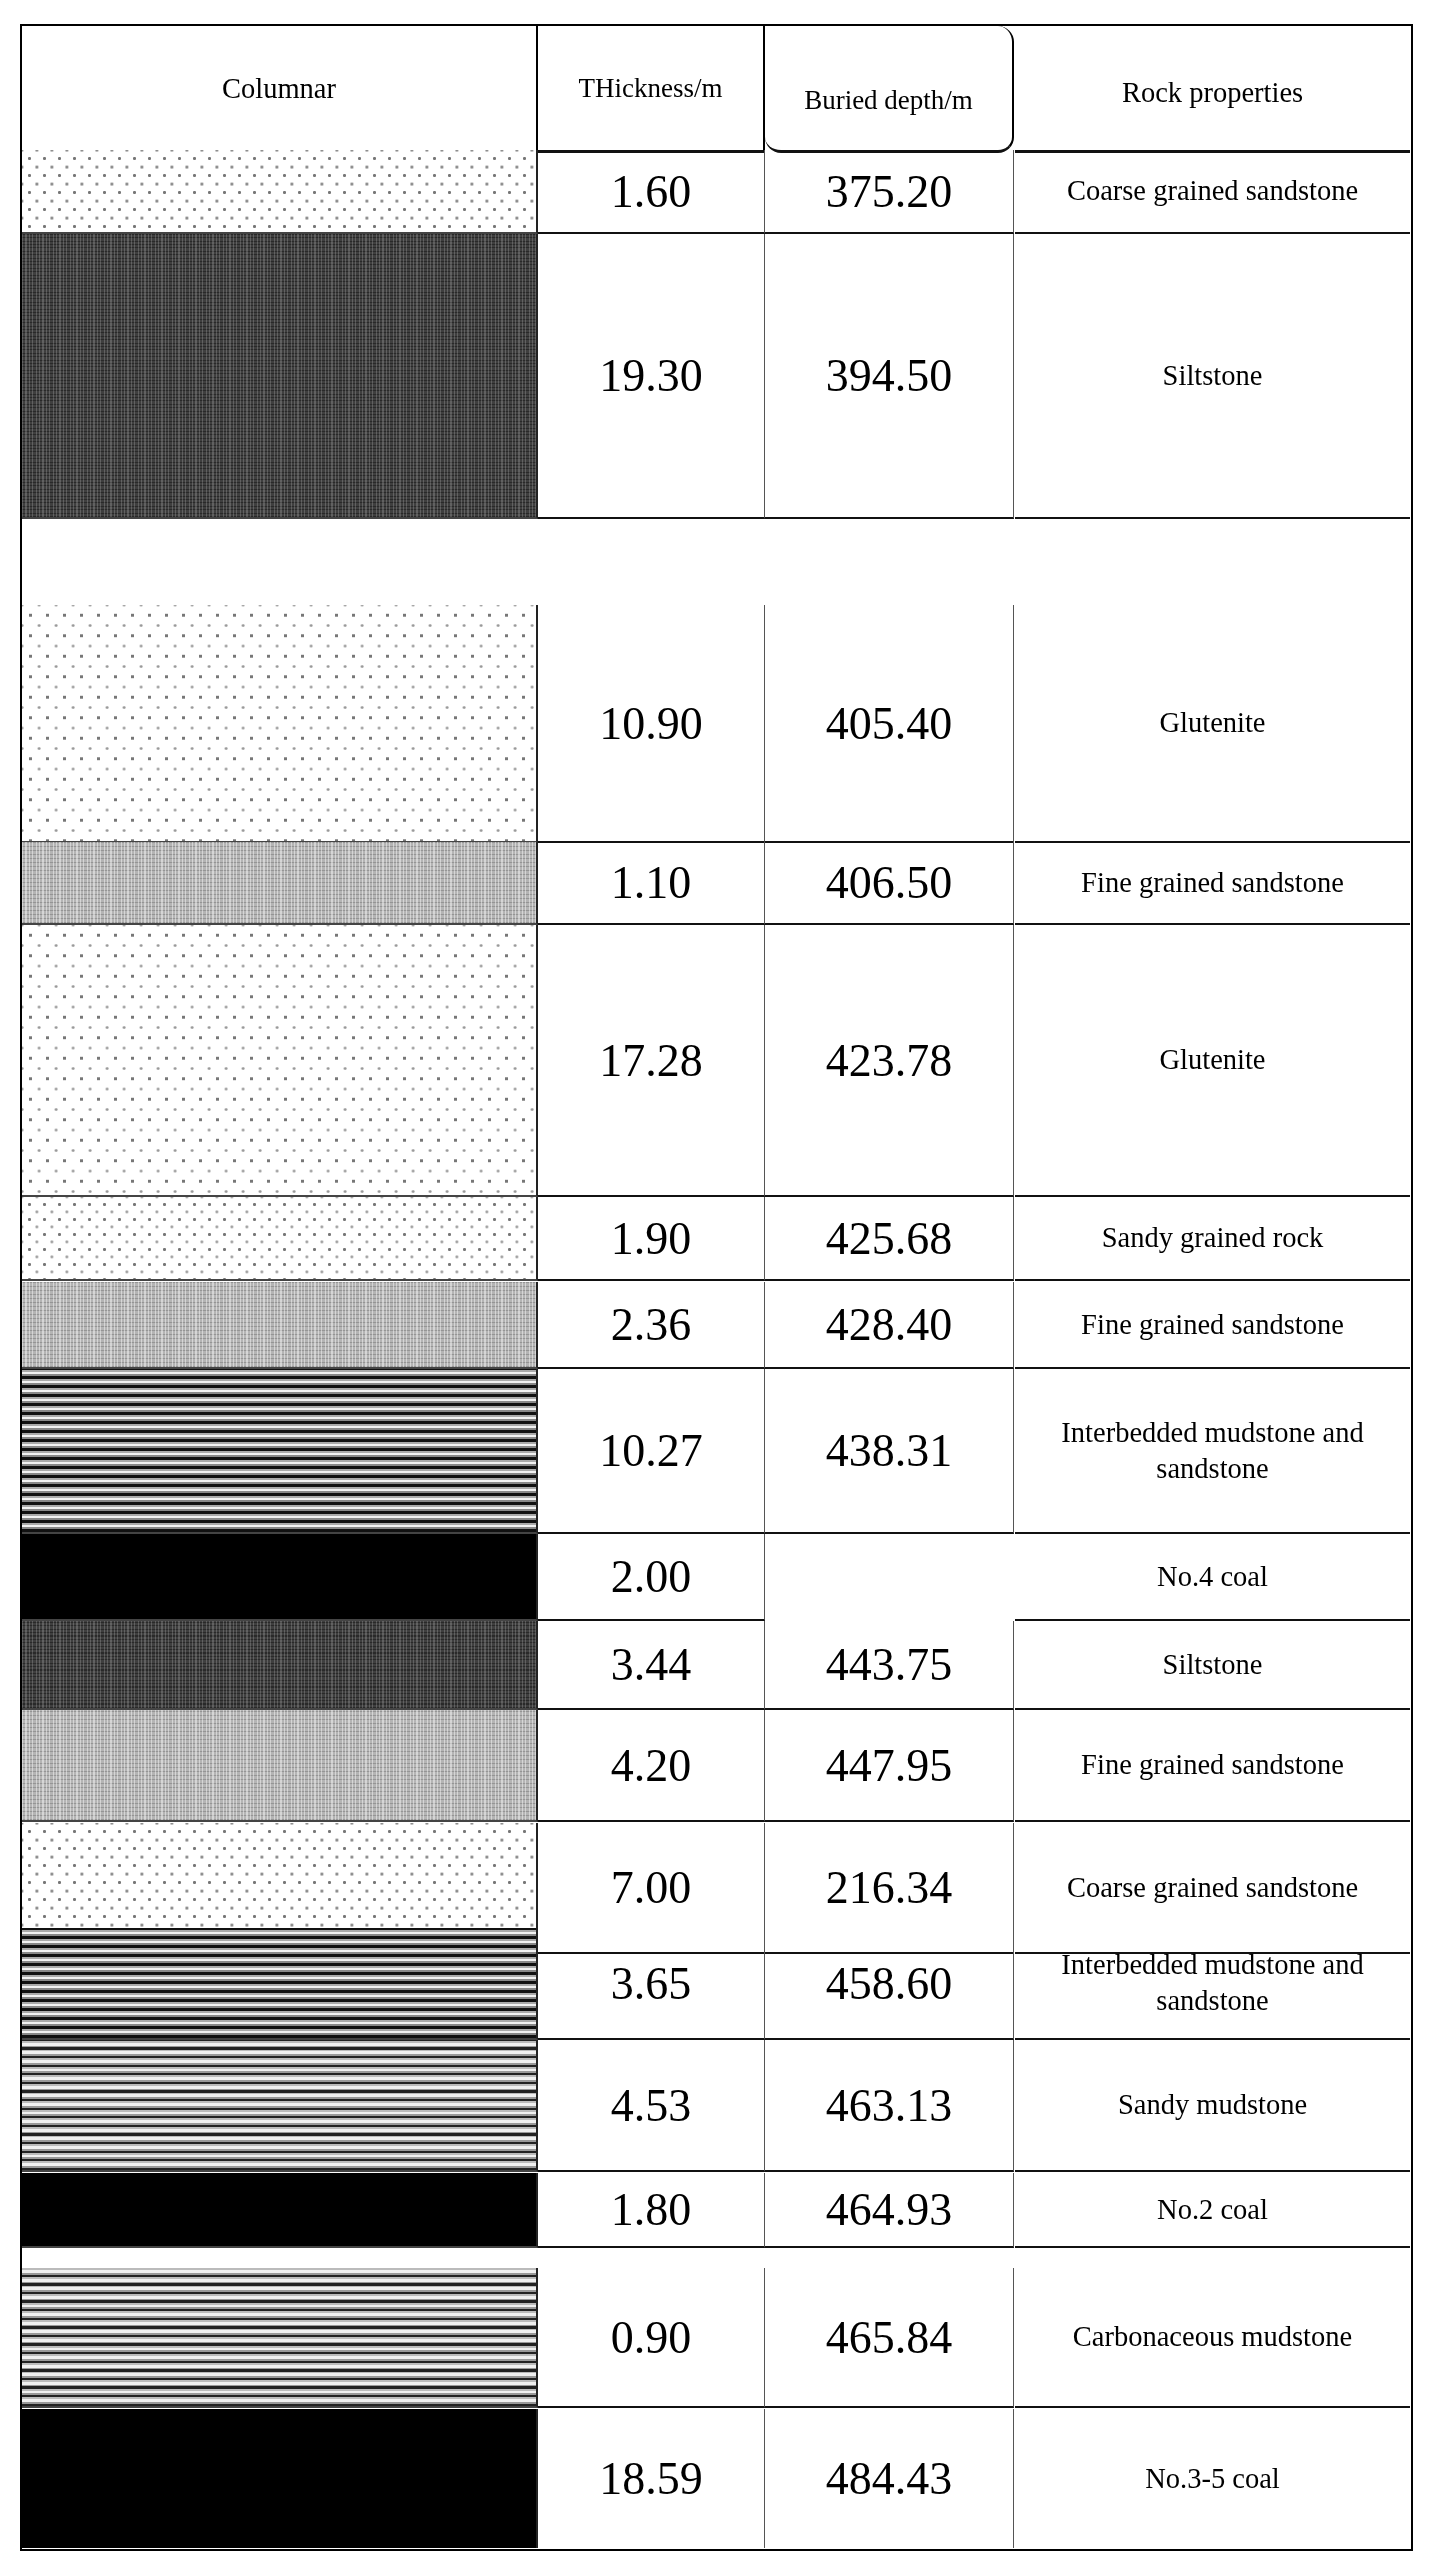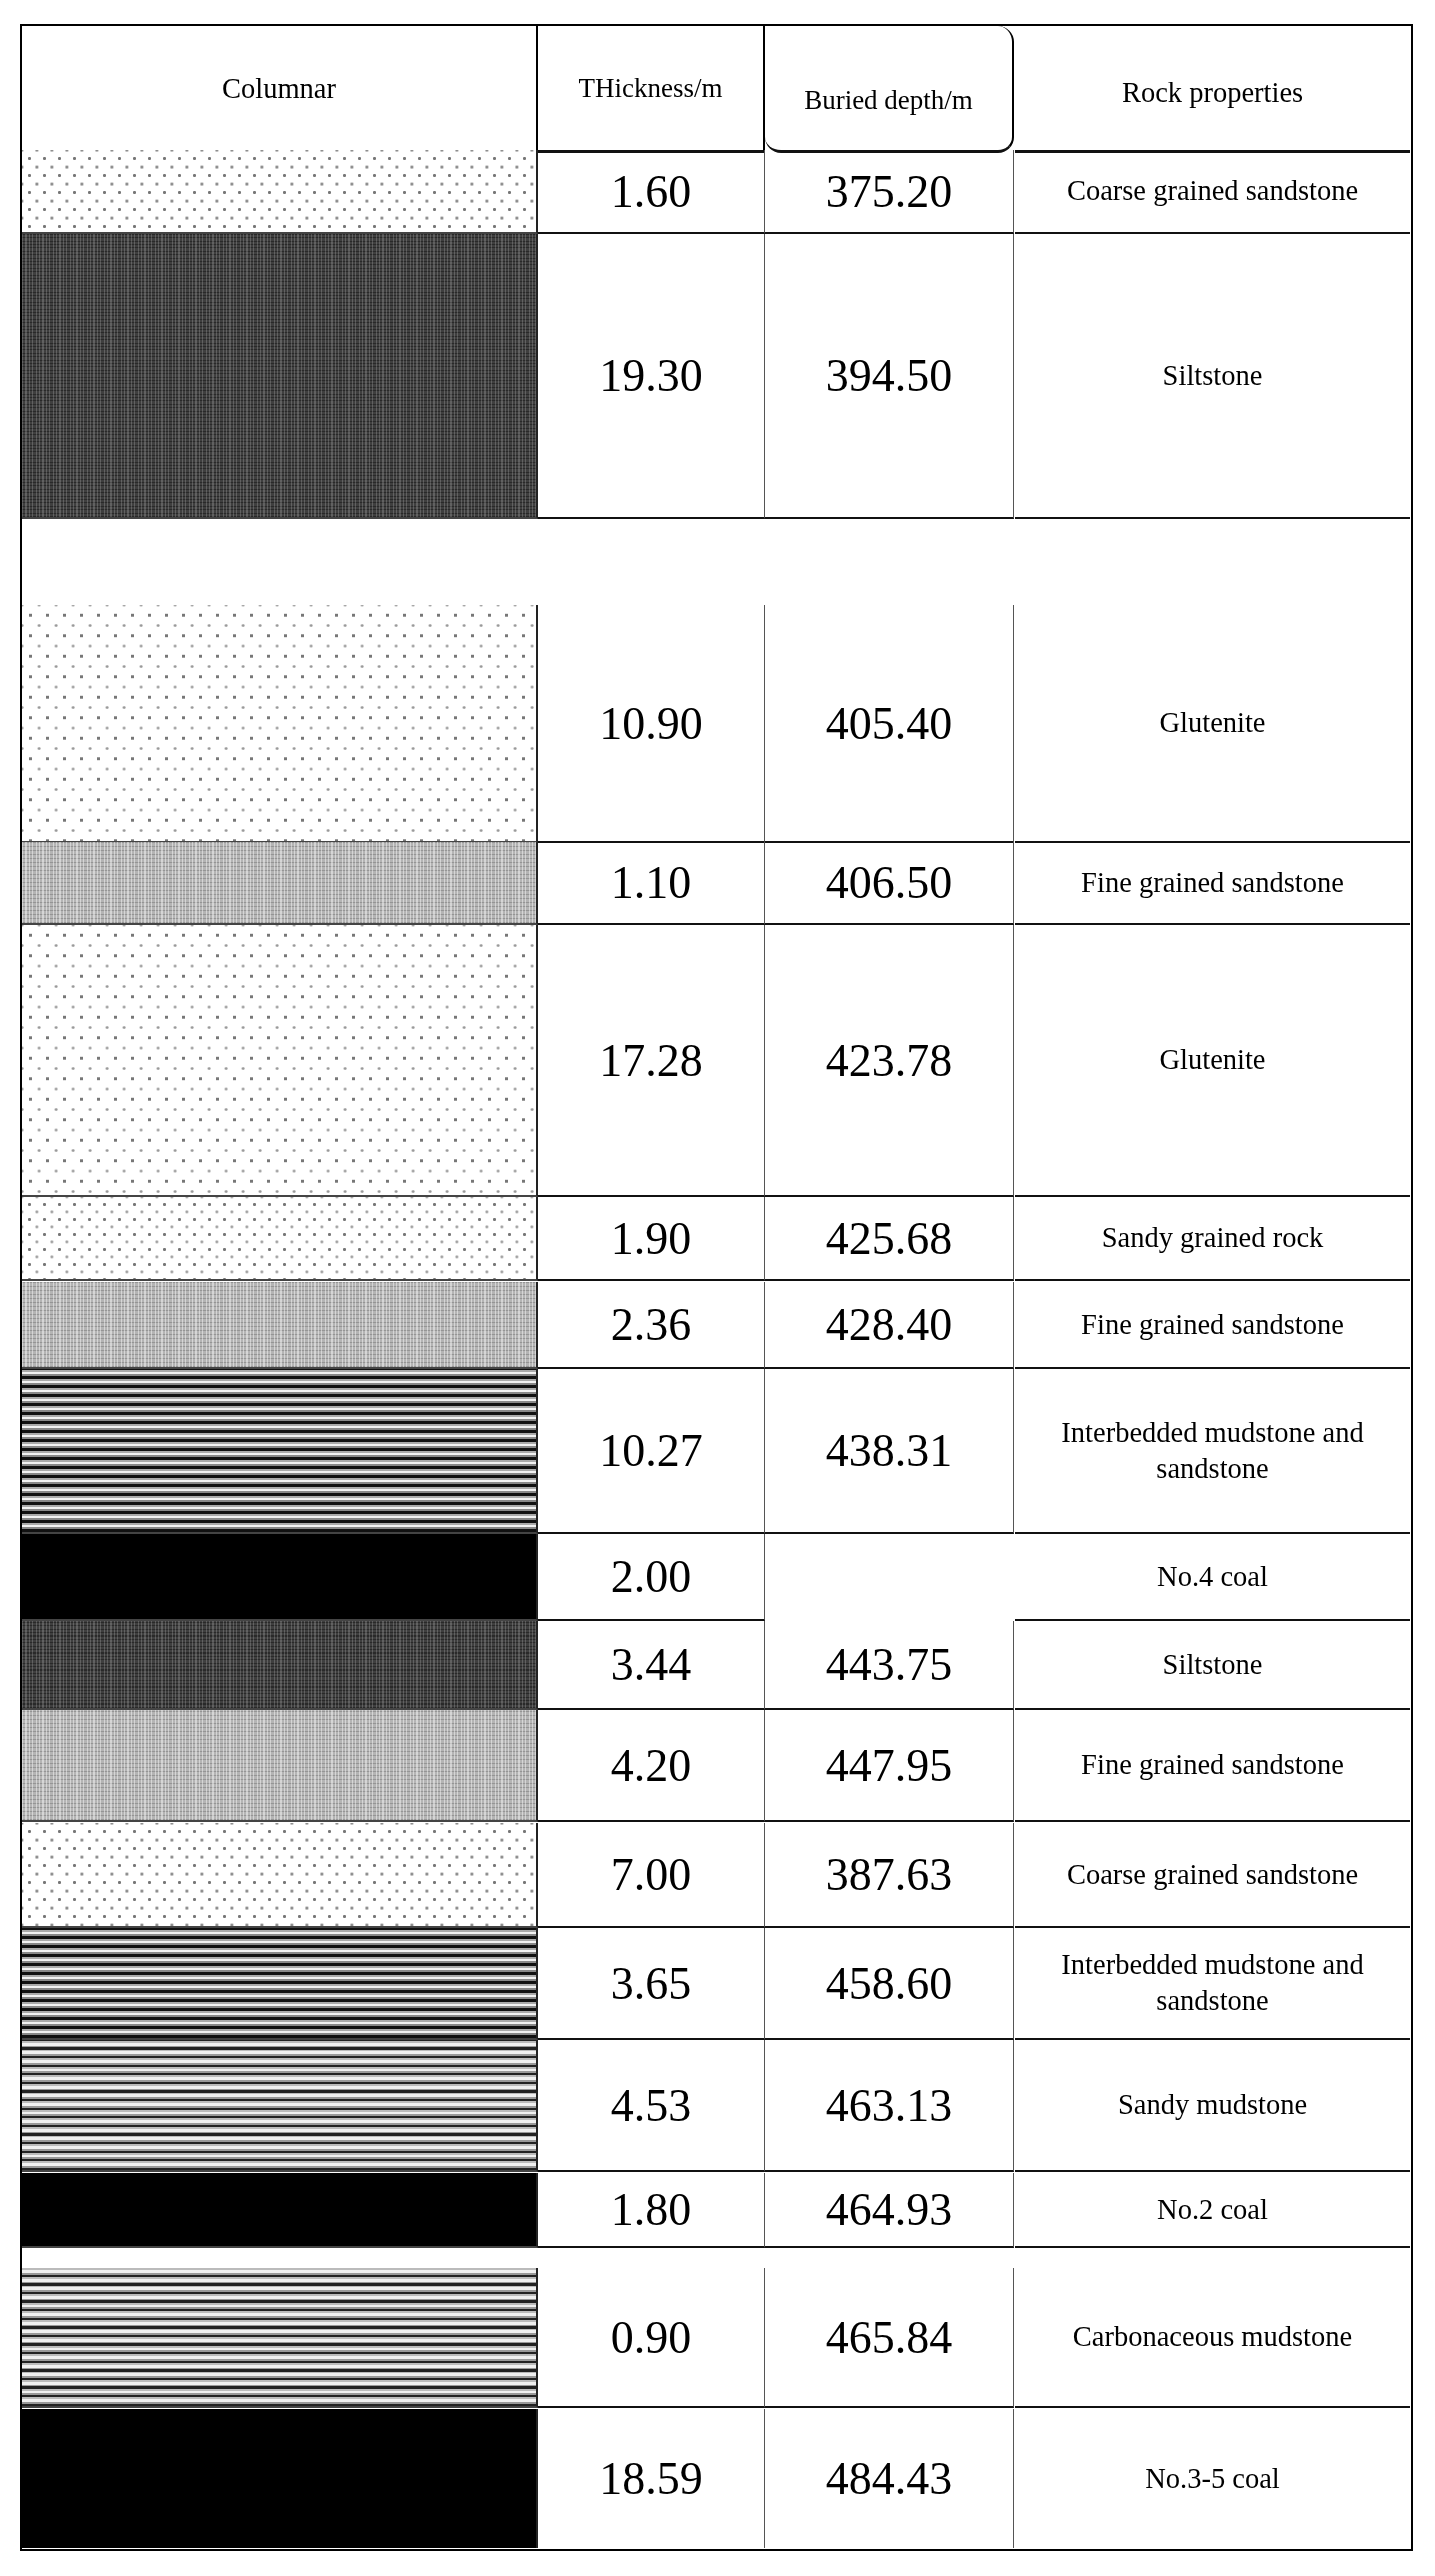--- a/index.html
+++ b/index.html
@@ -134,24 +134,24 @@
     <div class="cell col-rock">Siltstone</div>
   </div>
 
   <div class="row" style="top:1684px;height:112px;">
     <div class="cell col-pattern p-finesand"></div>
     <div class="cell col-thick">4.20</div>
     <div class="cell col-depth">447.95</div>
     <div class="cell col-rock">Fine grained sandstone</div>
   </div>
 
-  <div class="row" style="top:1797px;height:105px;">
+  <div class="row" style="top:1797px;height:131px;">
     <div class="cell col-pattern p-coarse"></div>
     <div class="cell col-thick">7.00</div>
-    <div class="cell col-depth">387.63</div>
+    <div class="cell col-depth">216.34</div>
     <div class="cell col-rock">Coarse grained sandstone</div>
   </div>
 
   <div class="row" style="top:1902px;height:112px;">
     <div class="cell col-pattern p-mudsand"></div>
     <div class="cell col-thick">3.65</div>
     <div class="cell col-depth">458.60</div>
     <div class="cell col-rock">Interbedded mudstone and sandstone</div>
   </div>
 

